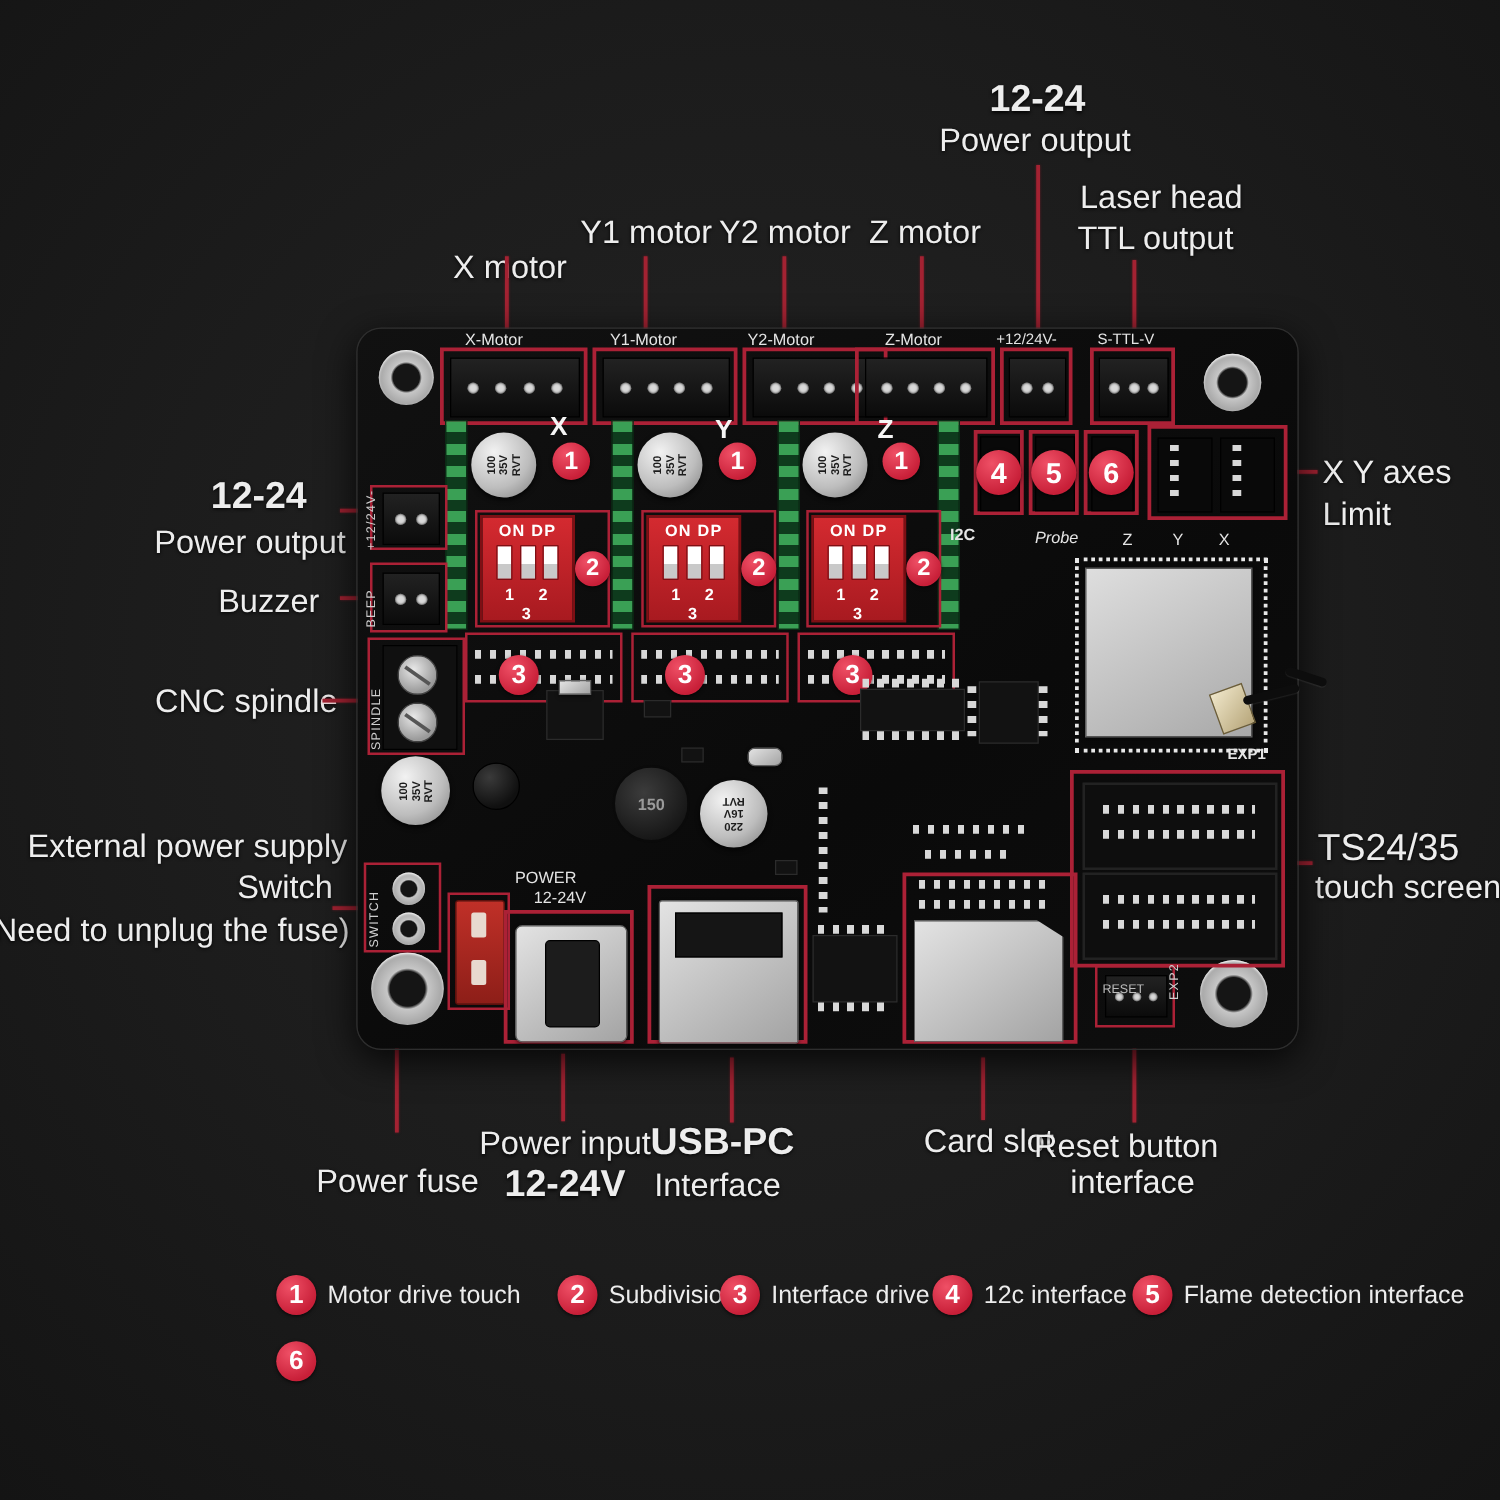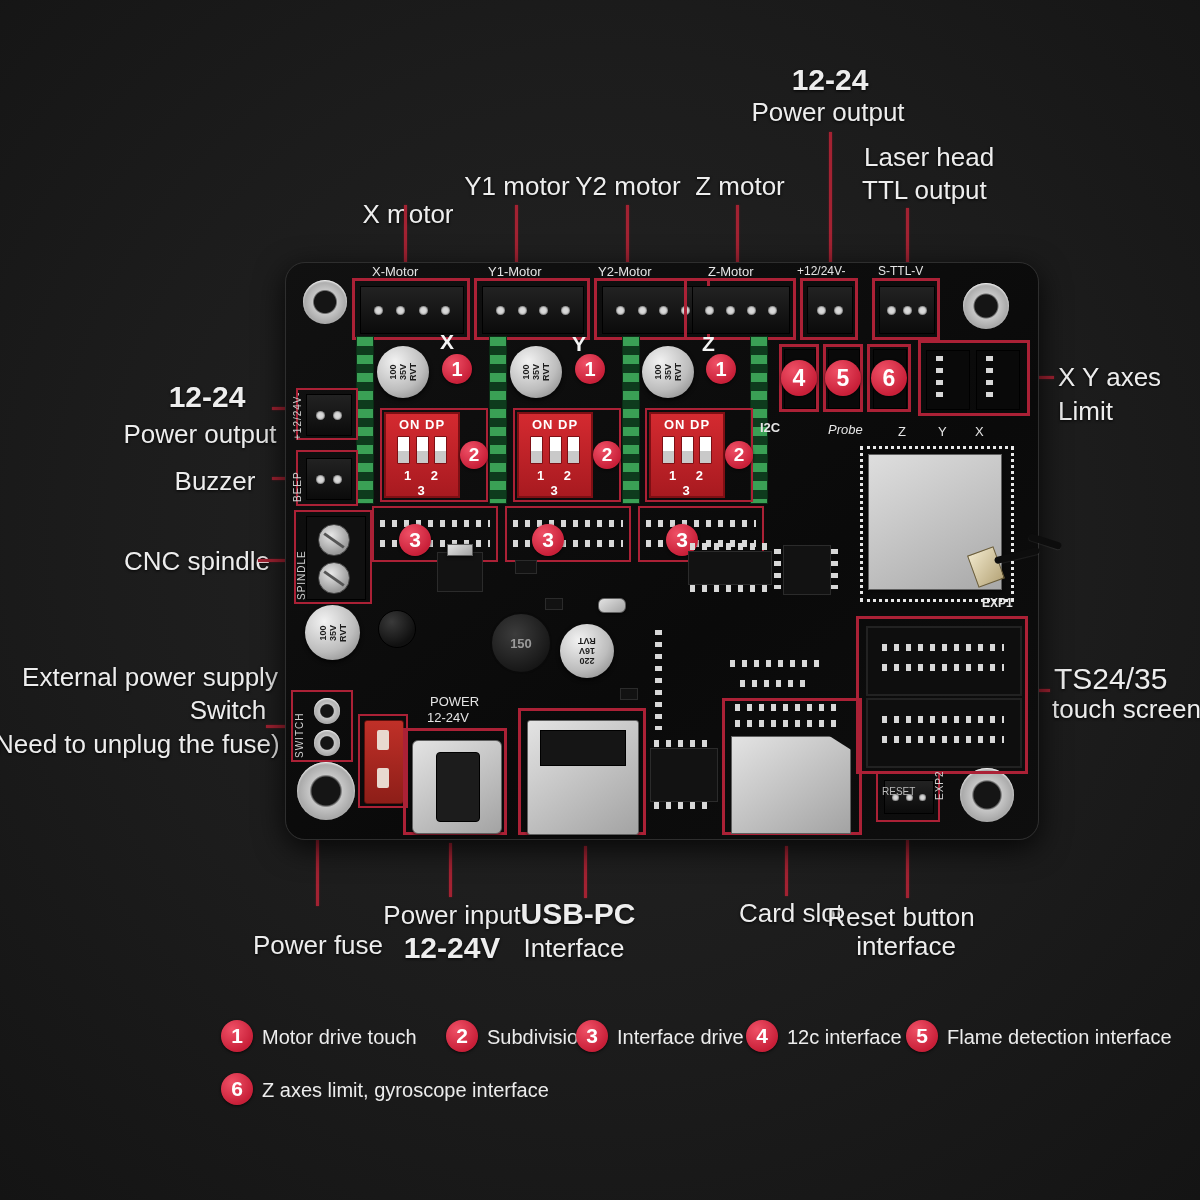--- a/index.html
+++ b/index.html
@@ -256,21 +256,21 @@
 
   <div class="redbox2" style="left:291px;top:690px;width:62px;height:72px;"></div>
   <div class="hole" style="left:314px;top:698px;width:26px;height:26px;"></div>
   <div class="hole" style="left:314px;top:730px;width:26px;height:26px;"></div>
   <div class="vsilk" style="left:294px;top:758px;">SWITCH</div>
   <div class="redbox2" style="left:358px;top:714px;width:50px;height:94px;"></div>
   <div style="position:absolute;left:364px;top:720px;width:38px;height:82px;background:linear-gradient(180deg,#c03028,#8d1e18);border:1px solid #5e100c;border-radius:3px;"></div>
   <div style="position:absolute;left:377px;top:730px;width:12px;height:20px;background:#e8d9cf;border-radius:2px;"></div>
   <div style="position:absolute;left:377px;top:768px;width:12px;height:20px;background:#e8d9cf;border-radius:2px;"></div>
 
-  <div class="silk" style="left:430px;top:694px;">POWER</div>
+  <div class="silk" style="left:412px;top:694px;">POWER</div>
   <div class="silk" style="left:427px;top:710px;">12-24V</div>
 
   <div class="redbox" style="left:403px;top:728px;width:104px;height:107px;"></div>
   <div class="silver" style="left:412px;top:740px;width:88px;height:92px;border-radius:6px;"></div>
   <div class="dk" style="left:436px;top:752px;width:42px;height:68px;background:#1c1c1c;border-radius:4px;"></div>
 
   <div class="redbox" style="left:518px;top:708px;width:128px;height:127px;"></div>
   <div class="silver" style="left:527px;top:720px;width:110px;height:113px;border-radius:3px;"></div>
   <div class="dk" style="left:540px;top:730px;width:84px;height:34px;background:#151515;"></div>
 
@@ -334,15 +334,14 @@
   <div class="legendTxt" style="left:262px;top:1037px;">Motor drive touch</div>
   <div class="badge" style="left:446px;top:1020px;width:32px;height:32px;font-size:21px;">2</div>
   <div class="legendTxt" style="left:487px;top:1037px;">Subdivision</div>
   <div class="badge" style="left:576px;top:1020px;width:32px;height:32px;font-size:21px;">3</div>
   <div class="legendTxt" style="left:617px;top:1037px;">Interface drive</div>
   <div class="badge" style="left:746px;top:1020px;width:32px;height:32px;font-size:21px;">4</div>
   <div class="legendTxt" style="left:787px;top:1037px;">12c interface</div>
   <div class="badge" style="left:906px;top:1020px;width:32px;height:32px;font-size:21px;">5</div>
   <div class="legendTxt" style="left:947px;top:1037px;">Flame detection interface</div>
   <div class="badge" style="left:221px;top:1073px;width:32px;height:32px;font-size:21px;">6</div>
-  <div class="legendTxt" style="left:262px;top:1090px;">Z axes limit, gyroscope interface</div>
 
 </div>
 
 </body></html>

